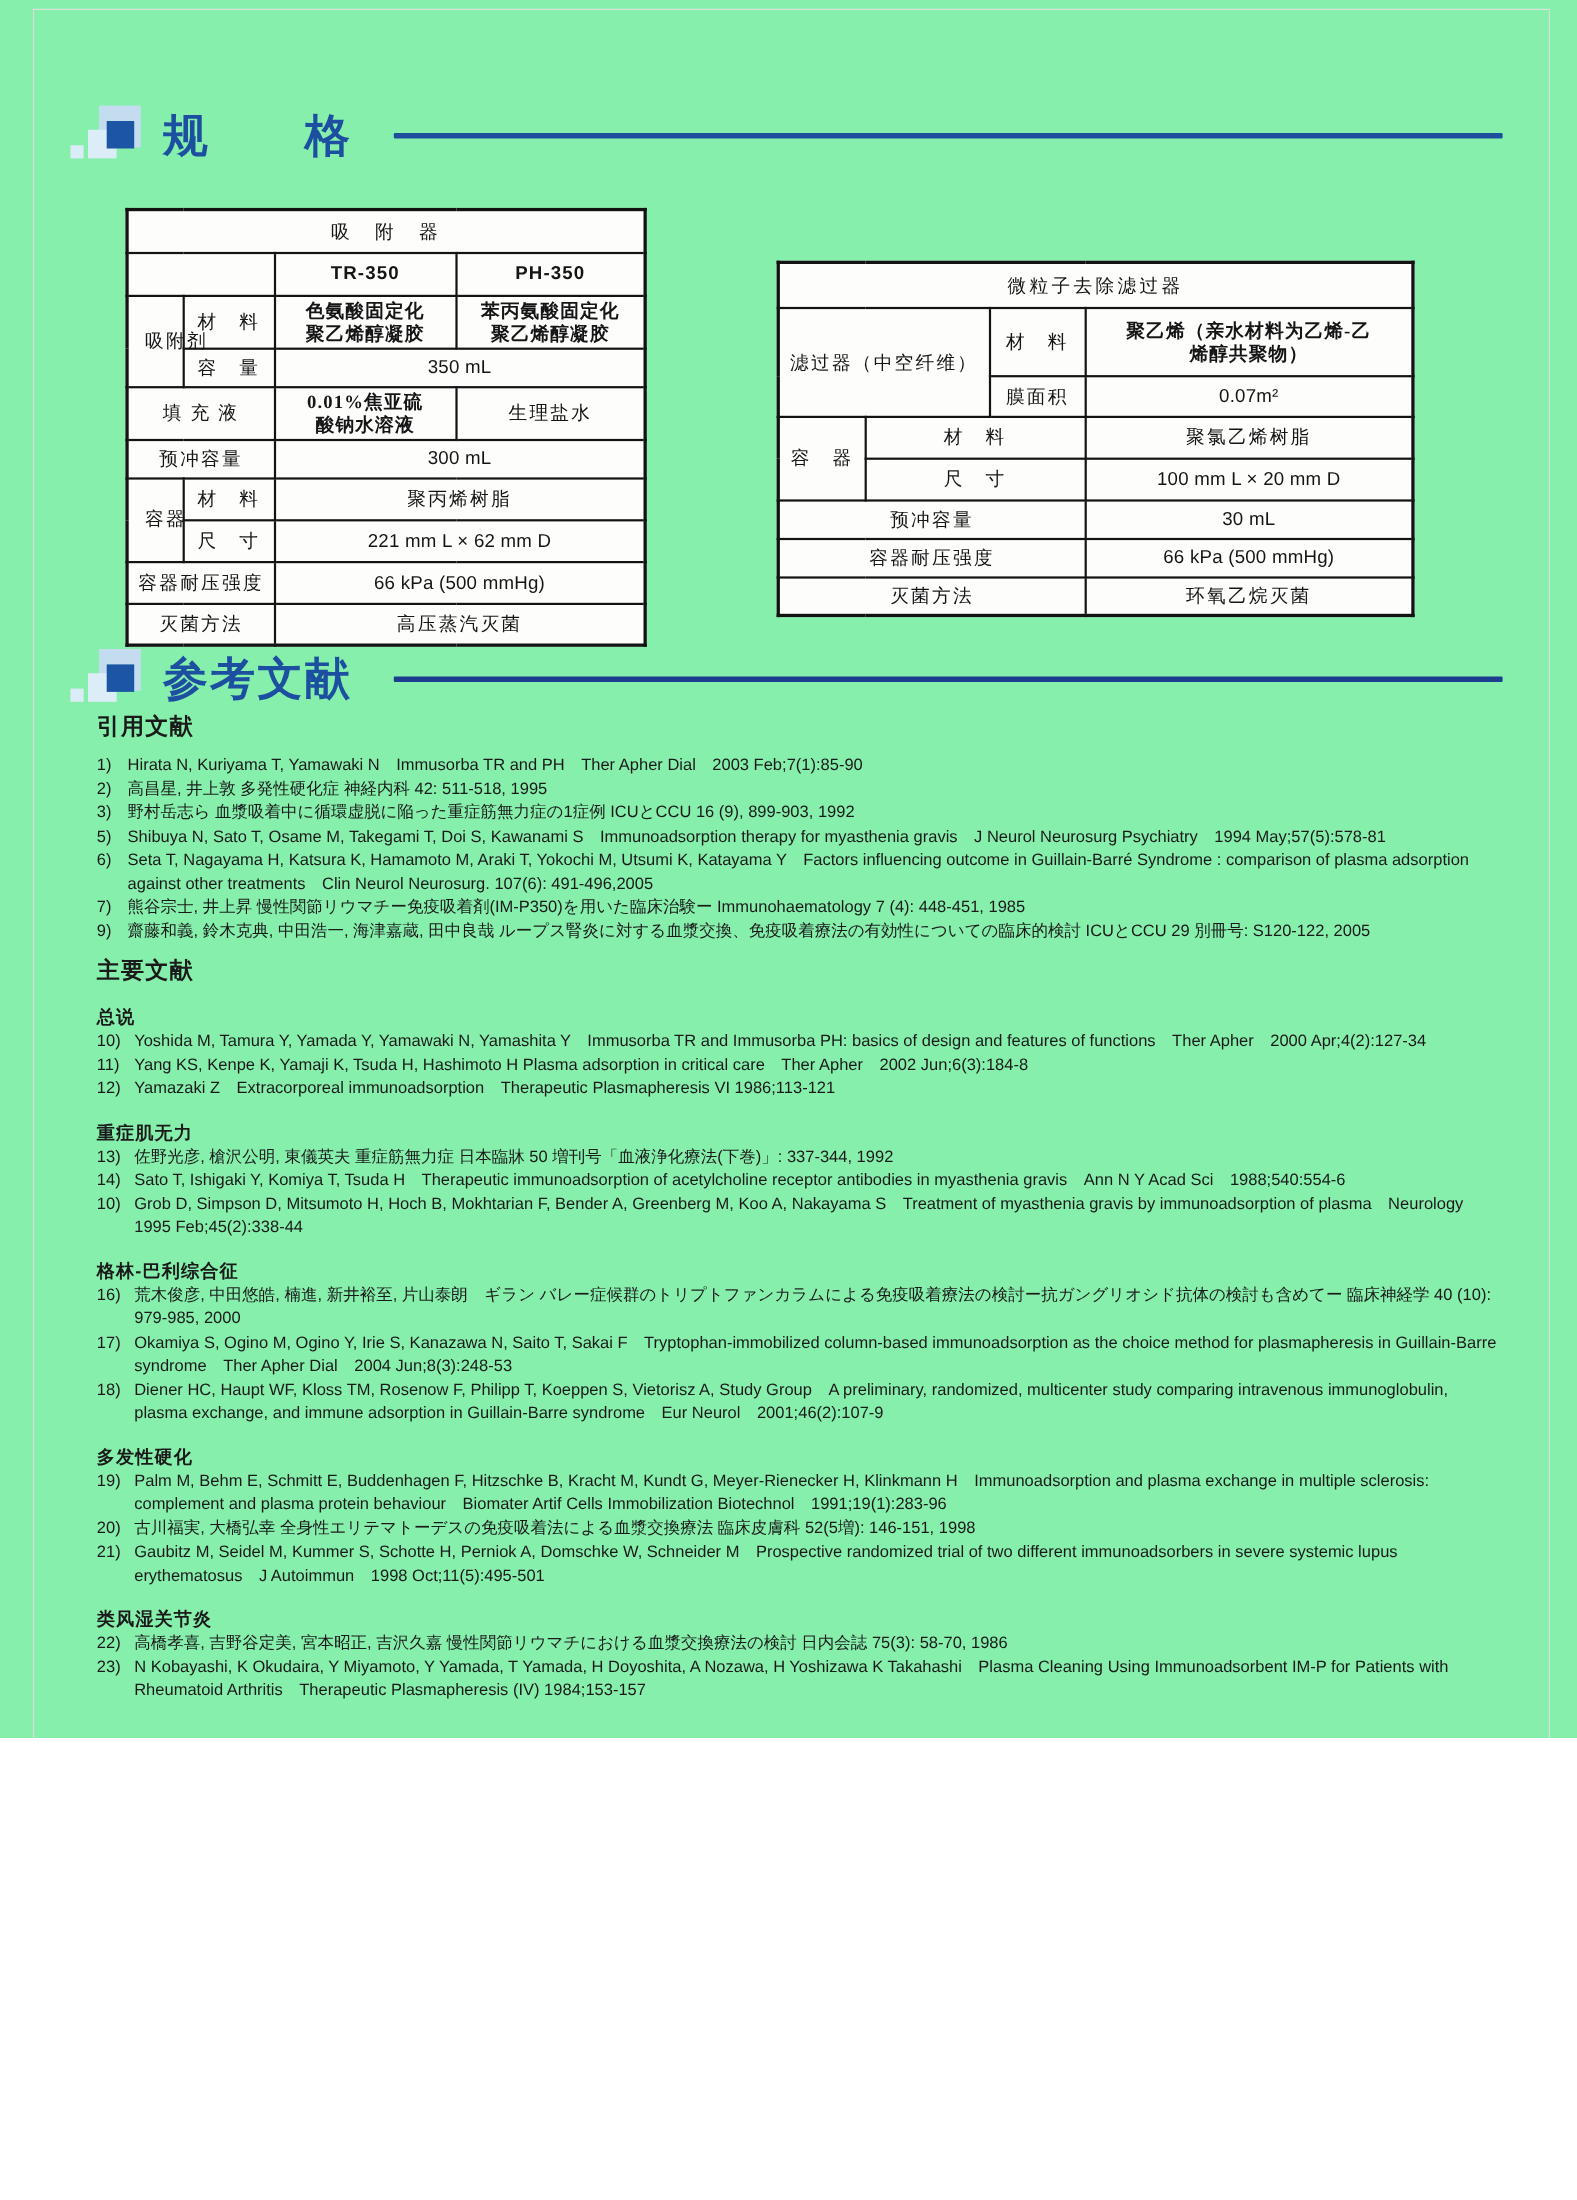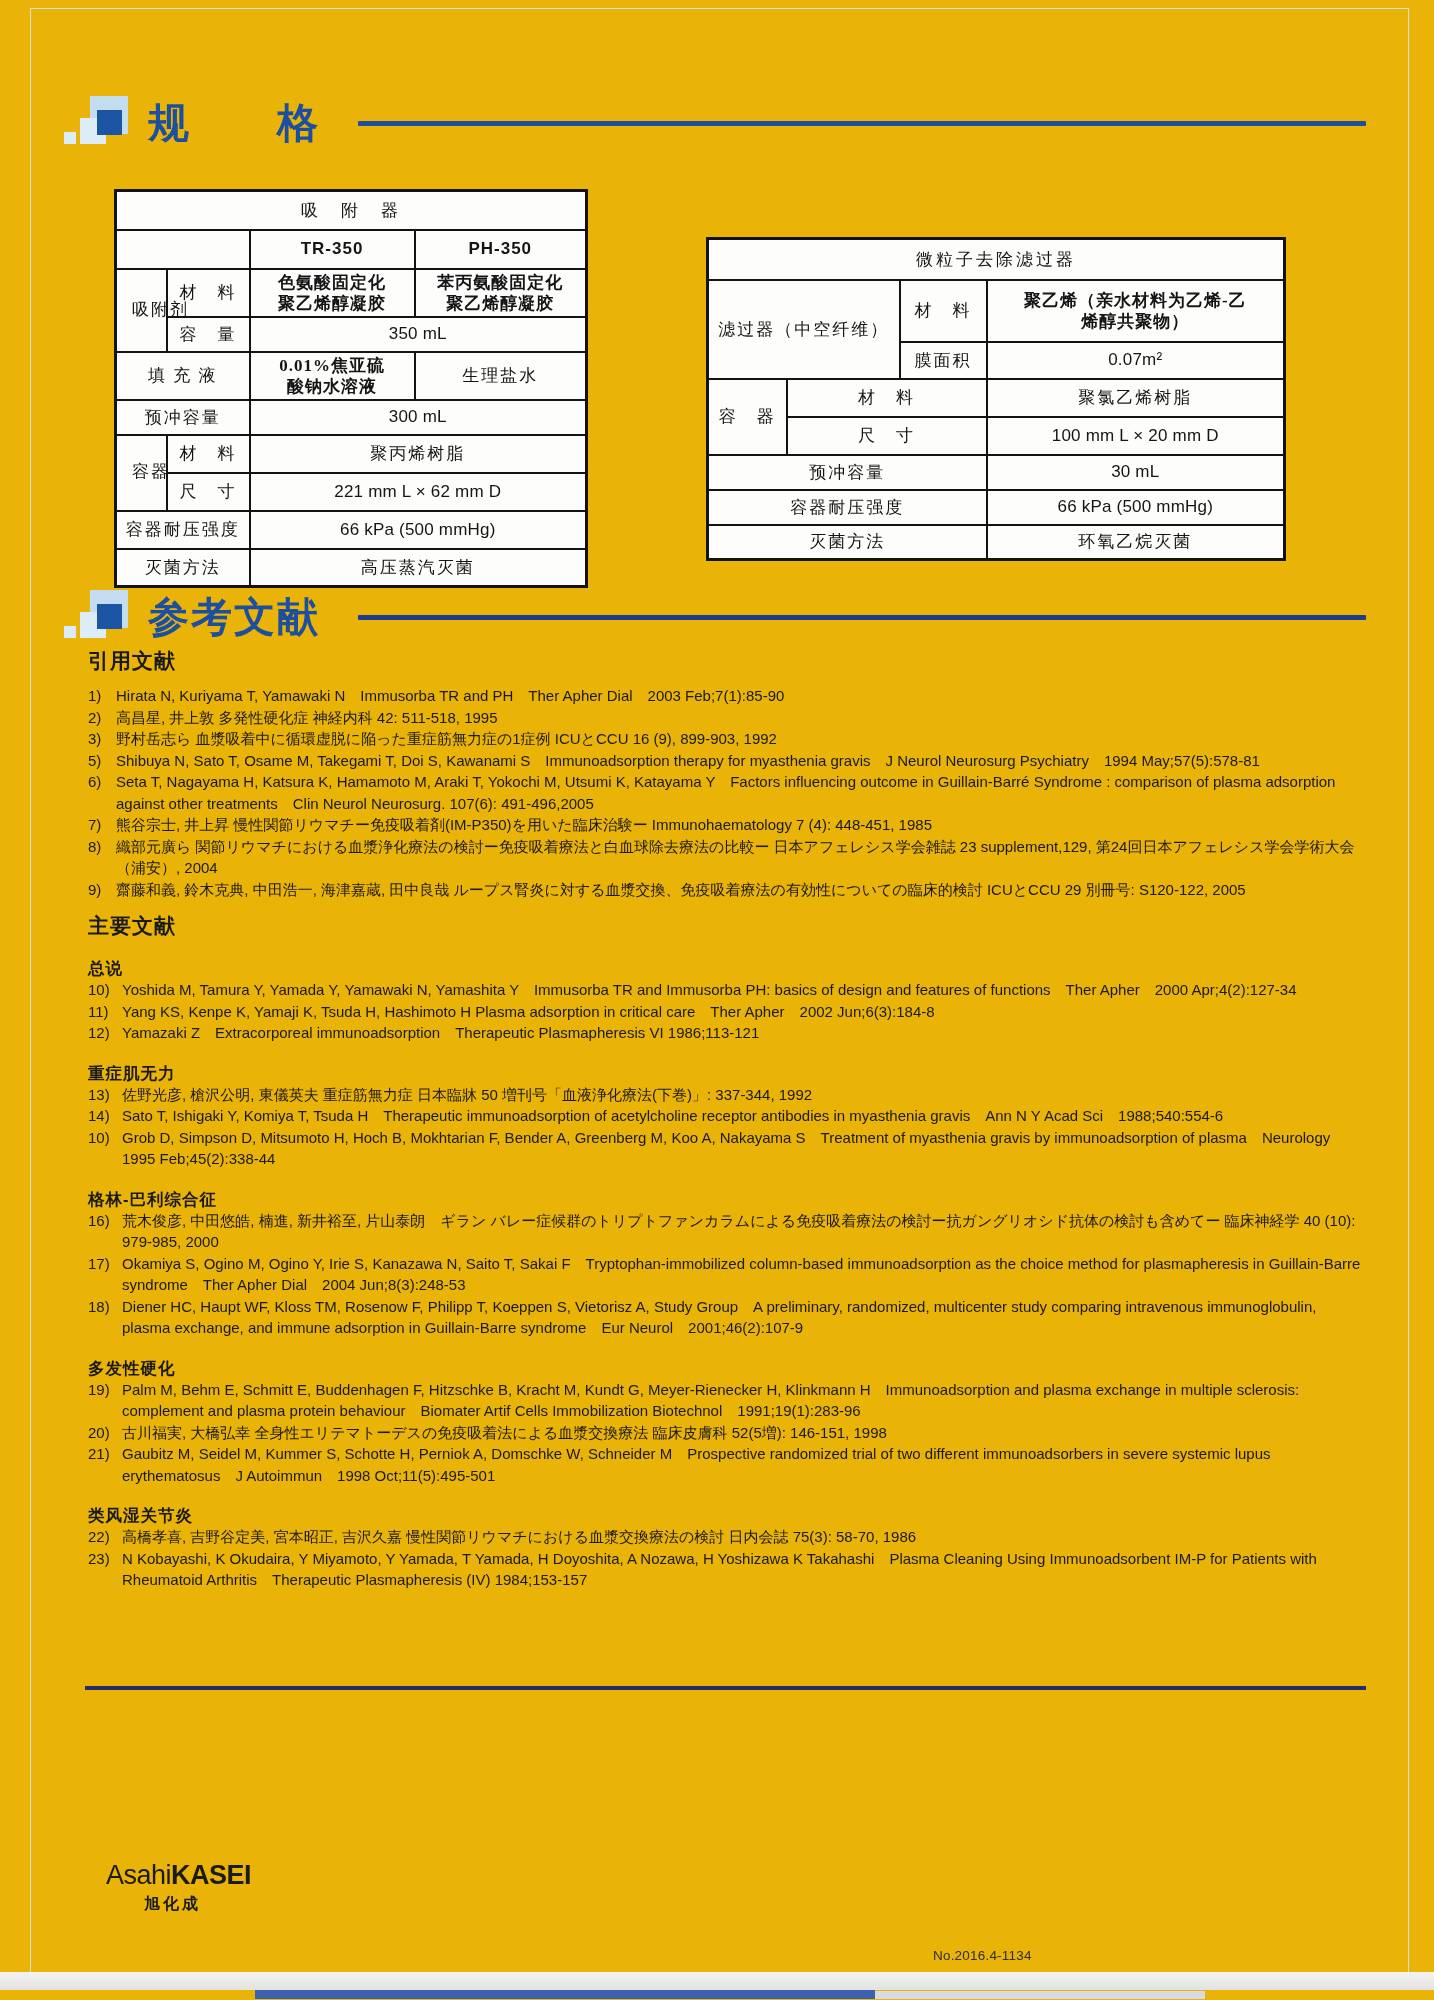--- a/index.html
+++ b/index.html
@@ -1,18 +1,18 @@
 <!DOCTYPE html>
 <html><head>
 <meta charset="utf-8">
 <style>
   * { margin:0; padding:0; box-sizing:border-box; }
   html,body { background:#ffffff; }
   body { font-family:"Liberation Sans","DejaVu Sans",sans-serif; color:#161616; }
-  .canvas { position:relative; width:1434px; height:2000px; background:#eab308; overflow:hidden; }
+  .canvas { position:relative; width:1434px; height:1580px; background:#86efac; overflow:hidden; }
 
   
   .edge-left  { position:absolute; left:30px; top:8px; width:1px; height:1964px; background:#dcdcda; }
   .edge-top   { position:absolute; left:30px; top:8px; width:1378px; height:1px; background:#e2e2e0; }
   .edge-right { position:absolute; left:1408px; top:8px; width:1px; height:1964px; background:#dcdcda; }
   .bottom-band { position:absolute; left:0; top:1972px; width:1434px; height:18px;
                  background:linear-gradient(#f4f4f2,#e2e2e0); }
   .bottom-strip-blue { position:absolute; left:255px; top:1990px; width:620px; height:9px; background:#3c62ae; }
   .bottom-strip-grey { position:absolute; left:875px; top:1991px; width:330px; height:8px; background:#d7dae0; }
 
@@ -207,21 +207,20 @@
 
   <div class="refs">
     <h3 class="cited">引用文献</h3>
 
     <div class="ref-item"><span class="ref-num">1)</span><span>Hirata N, Kuriyama T, Yamawaki N　Immusorba TR and PH　Ther Apher Dial　2003 Feb;7(1):85-90</span></div>
     <div class="ref-item"><span class="ref-num">2)</span><span>高昌星, 井上敦 多発性硬化症 神経内科 42: 511-518, 1995</span></div>
     <div class="ref-item"><span class="ref-num">3)</span><span>野村岳志ら 血漿吸着中に循環虚脱に陥った重症筋無力症の1症例 ICUとCCU 16 (9), 899-903, 1992</span></div>
     <div class="ref-item"><span class="ref-num">5)</span><span>Shibuya N, Sato T, Osame M, Takegami T, Doi S, Kawanami S　Immunoadsorption therapy for myasthenia gravis　J Neurol Neurosurg Psychiatry　1994 May;57(5):578-81</span></div>
     <div class="ref-item"><span class="ref-num">6)</span><span>Seta T, Nagayama H, Katsura K, Hamamoto M, Araki T, Yokochi M, Utsumi K, Katayama Y　Factors influencing outcome in Guillain-Barré Syndrome : comparison of plasma adsorption against other treatments　Clin Neurol Neurosurg. 107(6): 491-496,2005</span></div>
     <div class="ref-item"><span class="ref-num">7)</span><span>熊谷宗士, 井上昇 慢性関節リウマチー免疫吸着剤(IM-P350)を用いた臨床治験ー Immunohaematology 7 (4): 448-451, 1985</span></div>
-    <div class="ref-item"><span class="ref-num">8)</span><span>織部元廣ら 関節リウマチにおける血漿浄化療法の検討ー免疫吸着療法と白血球除去療法の比較ー 日本アフェレシス学会雑誌 23 supplement,129, 第24回日本アフェレシス学会学術大会（浦安）, 2004</span></div>
     <div class="ref-item"><span class="ref-num">9)</span><span>齋藤和義, 鈴木克典, 中田浩一, 海津嘉蔵, 田中良哉 ループス腎炎に対する血漿交換、免疫吸着療法の有効性についての臨床的検討 ICUとCCU 29 別冊号: S120-122, 2005</span></div>
 
     <h3 class="main">主要文献</h3>
 
     <div class="grp-label">总说</div>
     <div class="ref-item w2"><span class="ref-num">10)</span><span>Yoshida M, Tamura Y, Yamada Y, Yamawaki N, Yamashita Y　Immusorba TR and Immusorba PH: basics of design and features of functions　Ther Apher　2000 Apr;4(2):127-34</span></div>
     <div class="ref-item w2"><span class="ref-num">11)</span><span>Yang KS, Kenpe K, Yamaji K, Tsuda H, Hashimoto H Plasma adsorption in critical care　Ther Apher　2002 Jun;6(3):184-8</span></div>
     <div class="ref-item w2"><span class="ref-num">12)</span><span>Yamazaki Z　Extracorporeal immunoadsorption　Therapeutic Plasmapheresis VI 1986;113-121</span></div>
 
     <div class="grp-label">重症肌无力</div>

